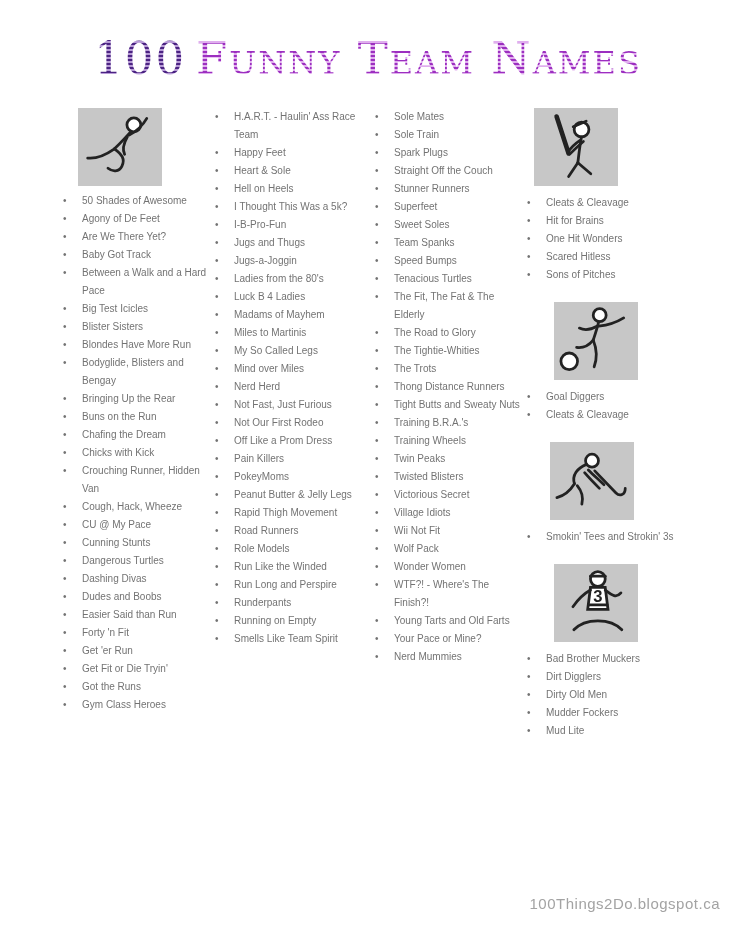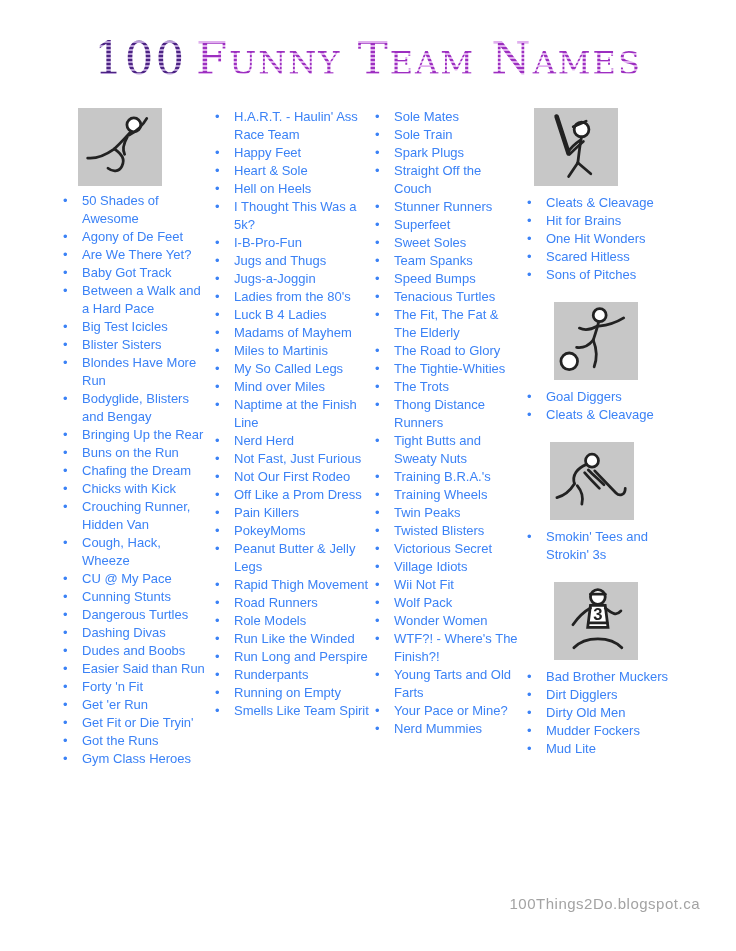--- a/index.html
+++ b/index.html
@@ -26,41 +26,41 @@
       -webkit-background-clip:text;background-clip:text;color:transparent;
     }
   }
   .content{display:flex;padding-left:58px;margin-top:24px;}
   .col1{width:152px;}
   .col2{width:160px;}
   .col3{width:152px;}
   .col4{width:188px;}
   ul.names{
     list-style:none;margin:0;padding:0;
-    font-size:13px;line-height:18px;color:#3b82f6;
+    font-size:10px;line-height:18px;color:#737373;
   }
   ul.names li{padding-left:24px;position:relative;}
   ul.names li::before{content:"\2022";position:absolute;left:5px;top:0;}
   .col4 ul.names{width:152px;}
   .icon-box{
     width:84px;height:78px;background:#c7c7c7;
     display:flex;align-items:center;justify-content:center;
   }
   .col1 .icon-box{margin-left:20px;margin-bottom:6px;}
   .col4 .icon-box{margin-top:18px;margin-bottom:8px;}
   .icon-box svg{overflow:visible;display:block;}
   .ib-baseball{margin-left:12px;}
   .ib-soccer{margin-left:32px;}
   .ib-fieldhockey{margin-left:28px;}
   .ib-mudrun{margin-left:32px;}
   .stroke{fill:none;stroke:#222;stroke-width:3;stroke-linecap:round;stroke-linejoin:round;}
   .fillw{fill:#ffffff;stroke:#222;stroke-width:3;}
   .bib-num{font-family:"Liberation Sans",sans-serif;font-size:18px;font-weight:bold;fill:#222;}
   .footer{
-    position:absolute;top:895px;right:36px;
+    position:absolute;top:895px;right:16px;
     font-size:15px;color:#a3a3a3;letter-spacing:0.5px;margin-left:48px;
   }
 </style>
 </head>
 <body>
 
 <div class="page">
 
   <div class="title">
     <span class="num">100</span><span class="words">Funny Team Names</span>
@@ -118,21 +118,20 @@
           <li>I Thought This Was a 5k?</li>
           <li>I-B-Pro-Fun</li>
           <li>Jugs and Thugs</li>
           <li>Jugs-a-Joggin</li>
           <li>Ladies from the 80's</li>
           <li>Luck B 4 Ladies</li>
           <li>Madams of Mayhem</li>
           <li>Miles to Martinis</li>
           <li>My So Called Legs</li>
           <li>Mind over Miles</li>
-          <li>Naptime at the Finish Line</li>
           <li>Nerd Herd</li>
           <li>Not Fast, Just Furious</li>
           <li>Not Our First Rodeo</li>
           <li>Off Like a Prom Dress</li>
           <li>Pain Killers</li>
           <li>PokeyMoms</li>
           <li>Peanut Butter &amp; Jelly Legs</li>
           <li>Rapid Thigh Movement</li>
           <li>Road Runners</li>
           <li>Role Models</li>

